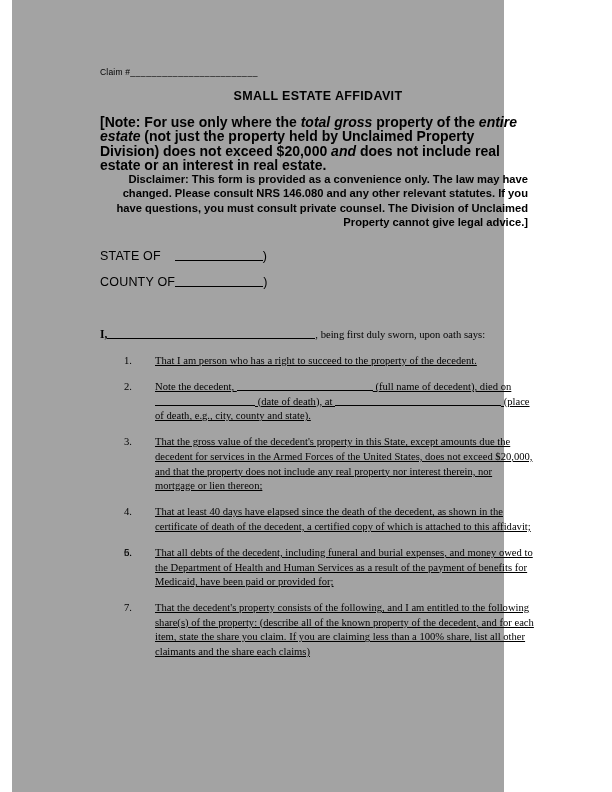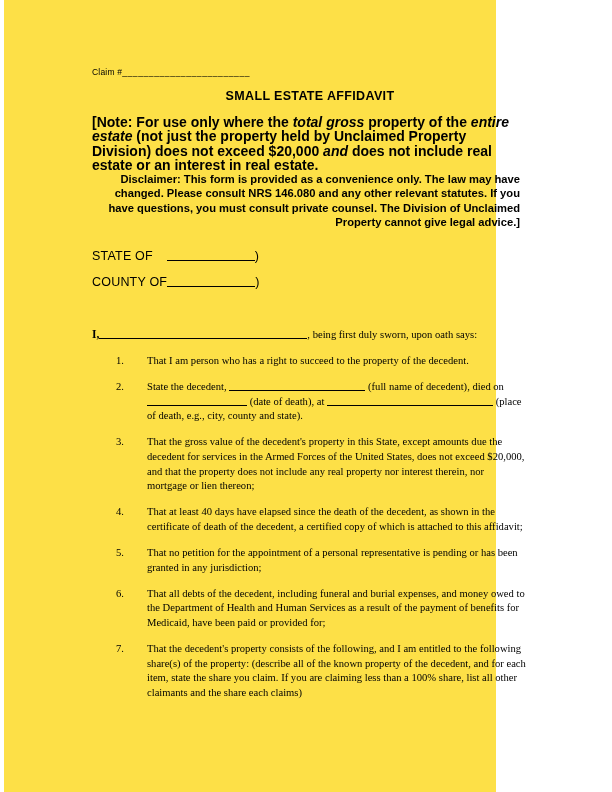--- a/index.html
+++ b/index.html
@@ -12,24 +12,24 @@
     height: 792px;
     position: relative;
     overflow: hidden;
     font-family: "Liberation Serif", serif;
     color: #000000;
     -webkit-font-smoothing: none;
   }
 
   .page {
     position: absolute;
-    left: 4px; top: 0;
+    left: 12px; top: 0;
     width: 492px;
     height: 792px;
-    background: #fde047;
+    background: #a3a3a3;
   }
 
   
   .claim-line {
     position: absolute;
     left: 88px;
     top: 67px;
     font-family: "Liberation Sans", sans-serif;
     font-size: 8.5px;
     letter-spacing: 0.2px;
@@ -141,20 +141,21 @@
     left: 112px;
     top: 0;
     width: 22px;
     text-align: left;
     font-size: 10.6px;
   }
   .item .body {
     margin-left: 143px;
     margin-right: 90px;
     text-align: left;
+    text-decoration: underline;
   }
   .item .rule {
     display: inline-block;
     border-bottom: 1.1px solid #000;
     height: 10px;
     margin-bottom: -1px;
     vertical-align: baseline;
   }
   .rule-name  { width: 136px; }
   .rule-date  { width: 100px; }
@@ -183,36 +184,35 @@
 
   <div class="items">
 
     <div class="item">
       <span class="num">1.</span>
       <div class="body"><span>That I am person who has a right to succeed to the property of the decedent.</span></div>
     </div>
 
     <div class="item">
       <span class="num">2.</span>
-      <div class="body"><span>State the decedent, </span><span class="rule rule-name"></span><span> (full name of decedent), died on </span><span class="rule rule-date"></span><span> (date of death), at </span><span class="rule rule-place"></span><span> (place of death, e.g., city, county and state).</span></div>
+      <div class="body"><span>Note the decedent, </span><span class="rule rule-name"></span><span> (full name of decedent), died on </span><span class="rule rule-date"></span><span> (date of death), at </span><span class="rule rule-place"></span><span> (place of death, e.g., city, county and state).</span></div>
     </div>
 
     <div class="item">
       <span class="num">3.</span>
       <div class="body"><span>That the gross value of the decedent's property in this State, except amounts due the decedent for services in the Armed Forces of the United States, does not exceed $20,000, and that the property does not include any real property nor interest therein, nor mortgage or lien thereon;</span></div>
     </div>
 
     <div class="item">
       <span class="num">4.</span>
       <div class="body"><span>That at least 40 days have elapsed since the death of the decedent, as shown in the certificate of death of the decedent, a certified copy of which is attached to this affidavit;</span></div>
     </div>
 
     <div class="item">
       <span class="num">5.</span>
-      <div class="body"><span>That no petition for the appointment of a personal representative is pending or has been granted in any jurisdiction;</span></div>
     </div>
 
     <div class="item">
       <span class="num">6.</span>
       <div class="body"><span>That all debts of the decedent, including funeral and burial expenses, and money owed to the Department of Health and Human Services as a result of the payment of benefits for Medicaid, have been paid or provided for;</span></div>
     </div>
 
     <div class="item">
       <span class="num">7.</span>
       <div class="body"><span>That the decedent's property consists of the following, and I am entitled to the following share(s) of the property: (describe all of the known property of the decedent, and for each item, state the share you claim. If you are claiming less than a 100% share, list all other claimants and the share each claims)</span></div>

